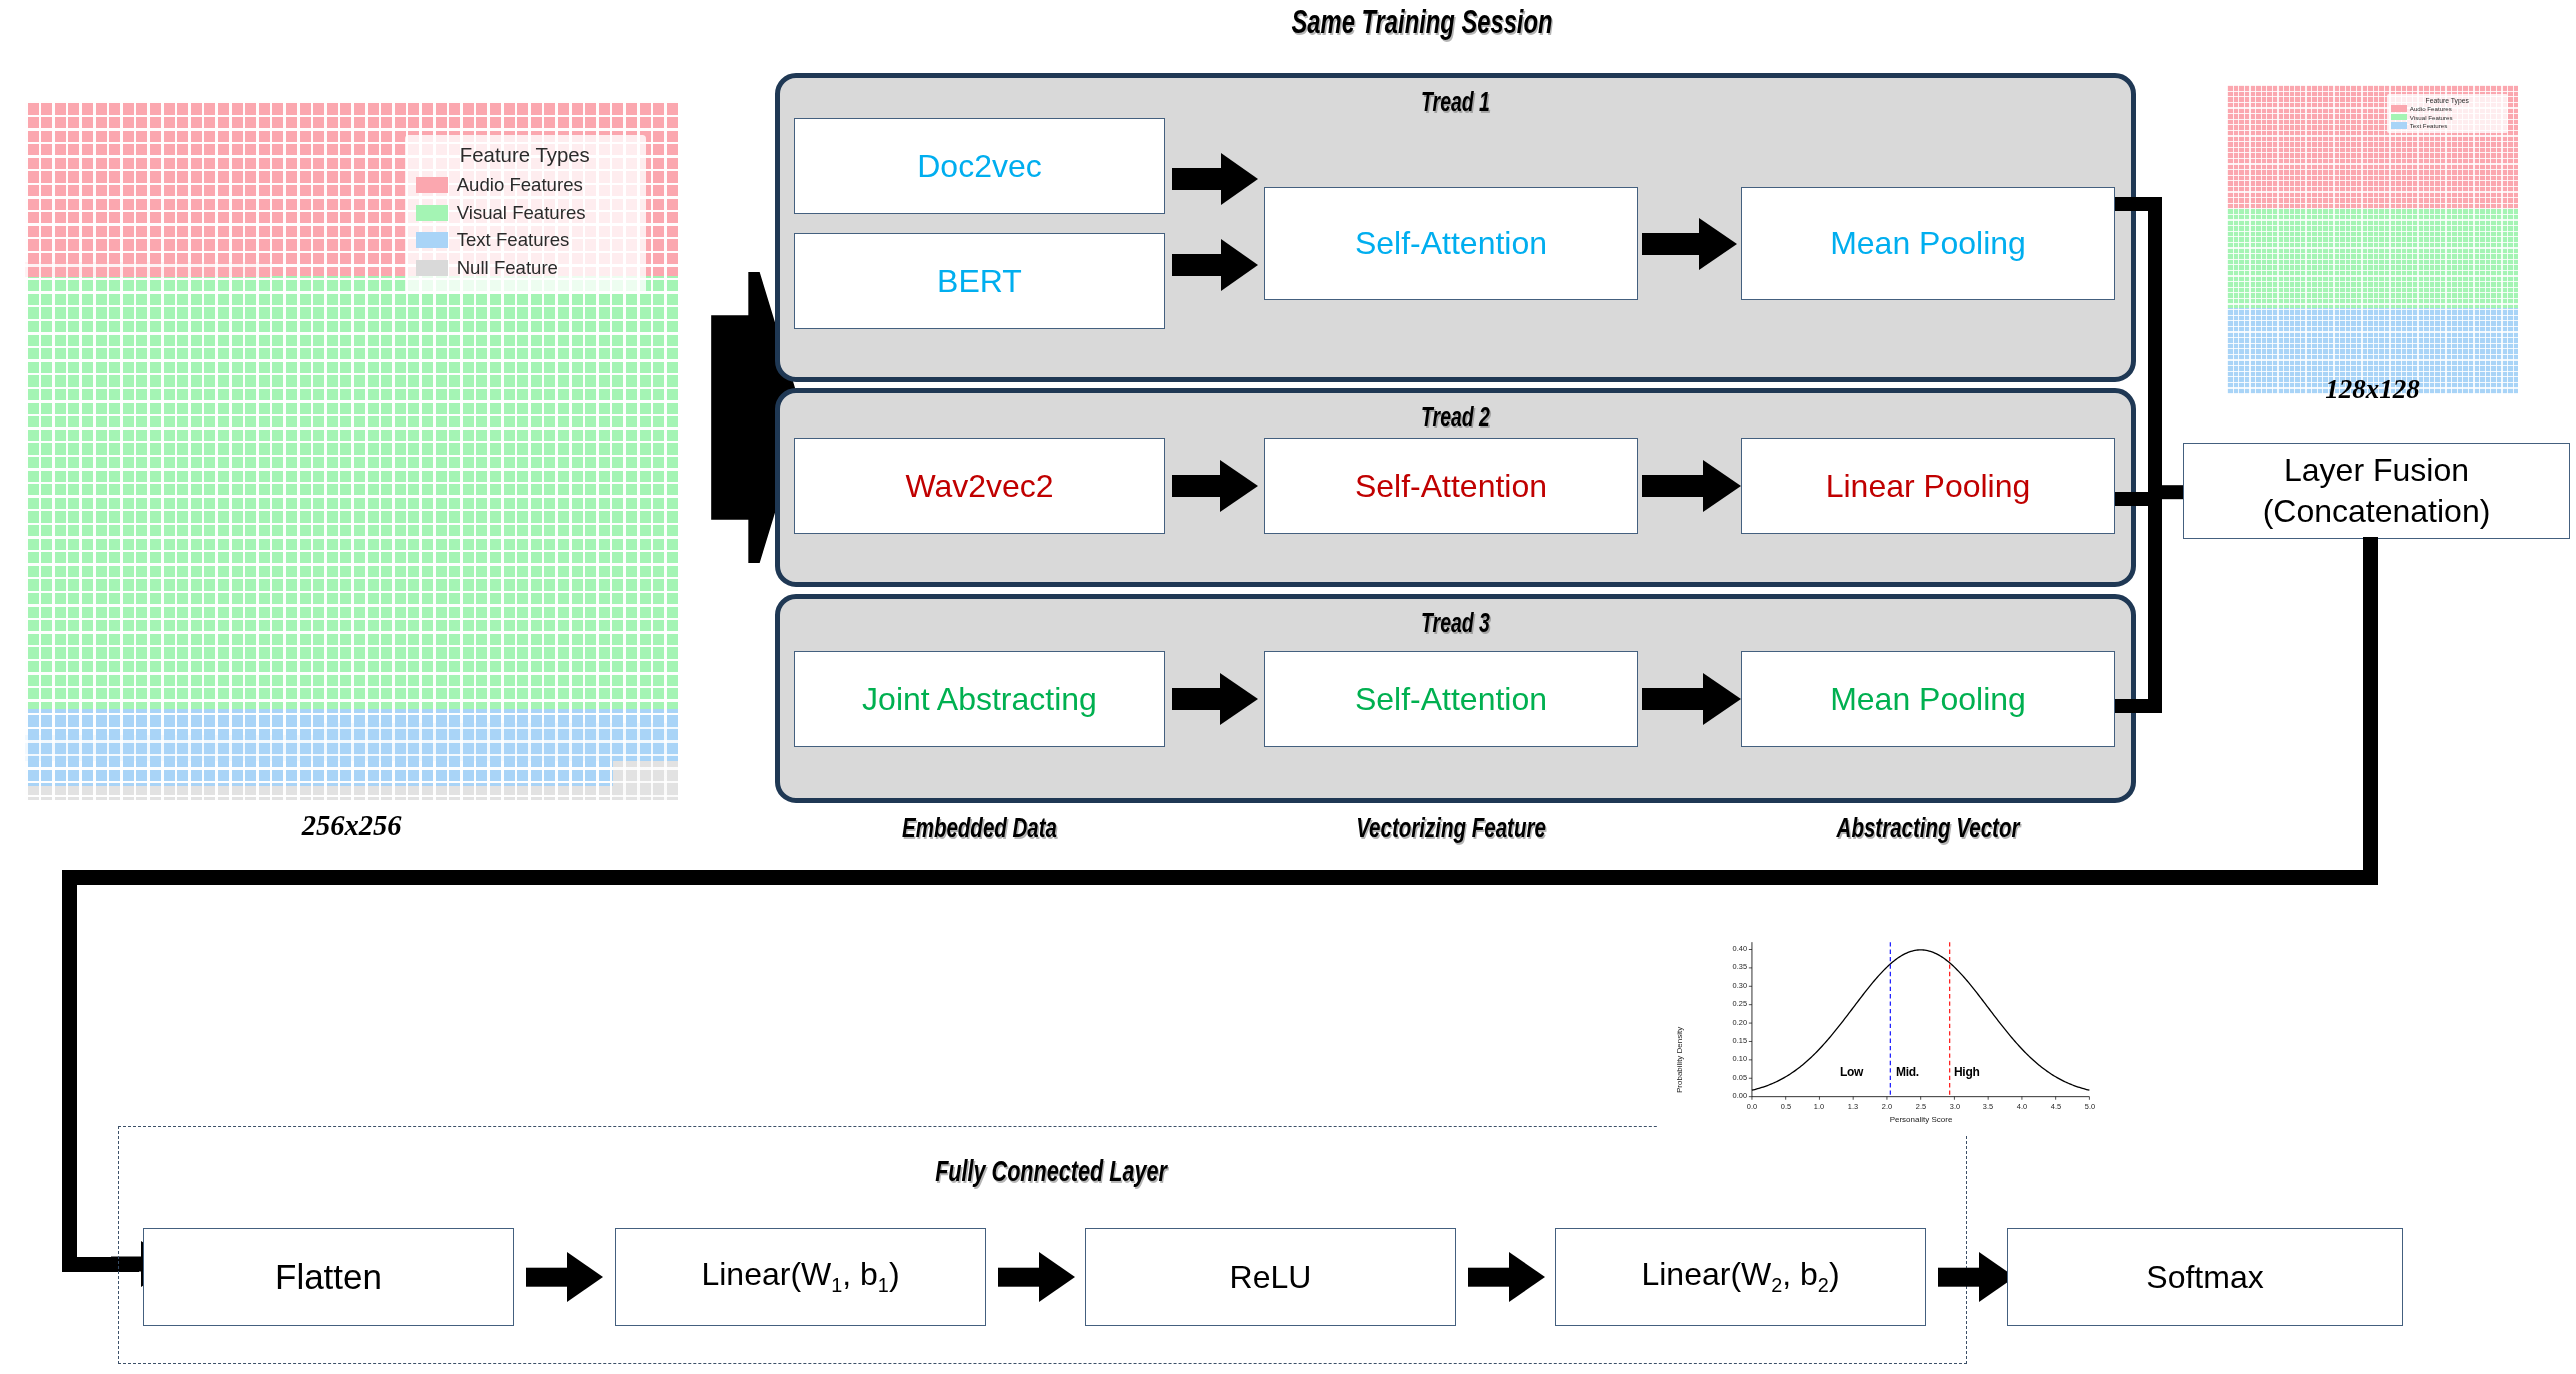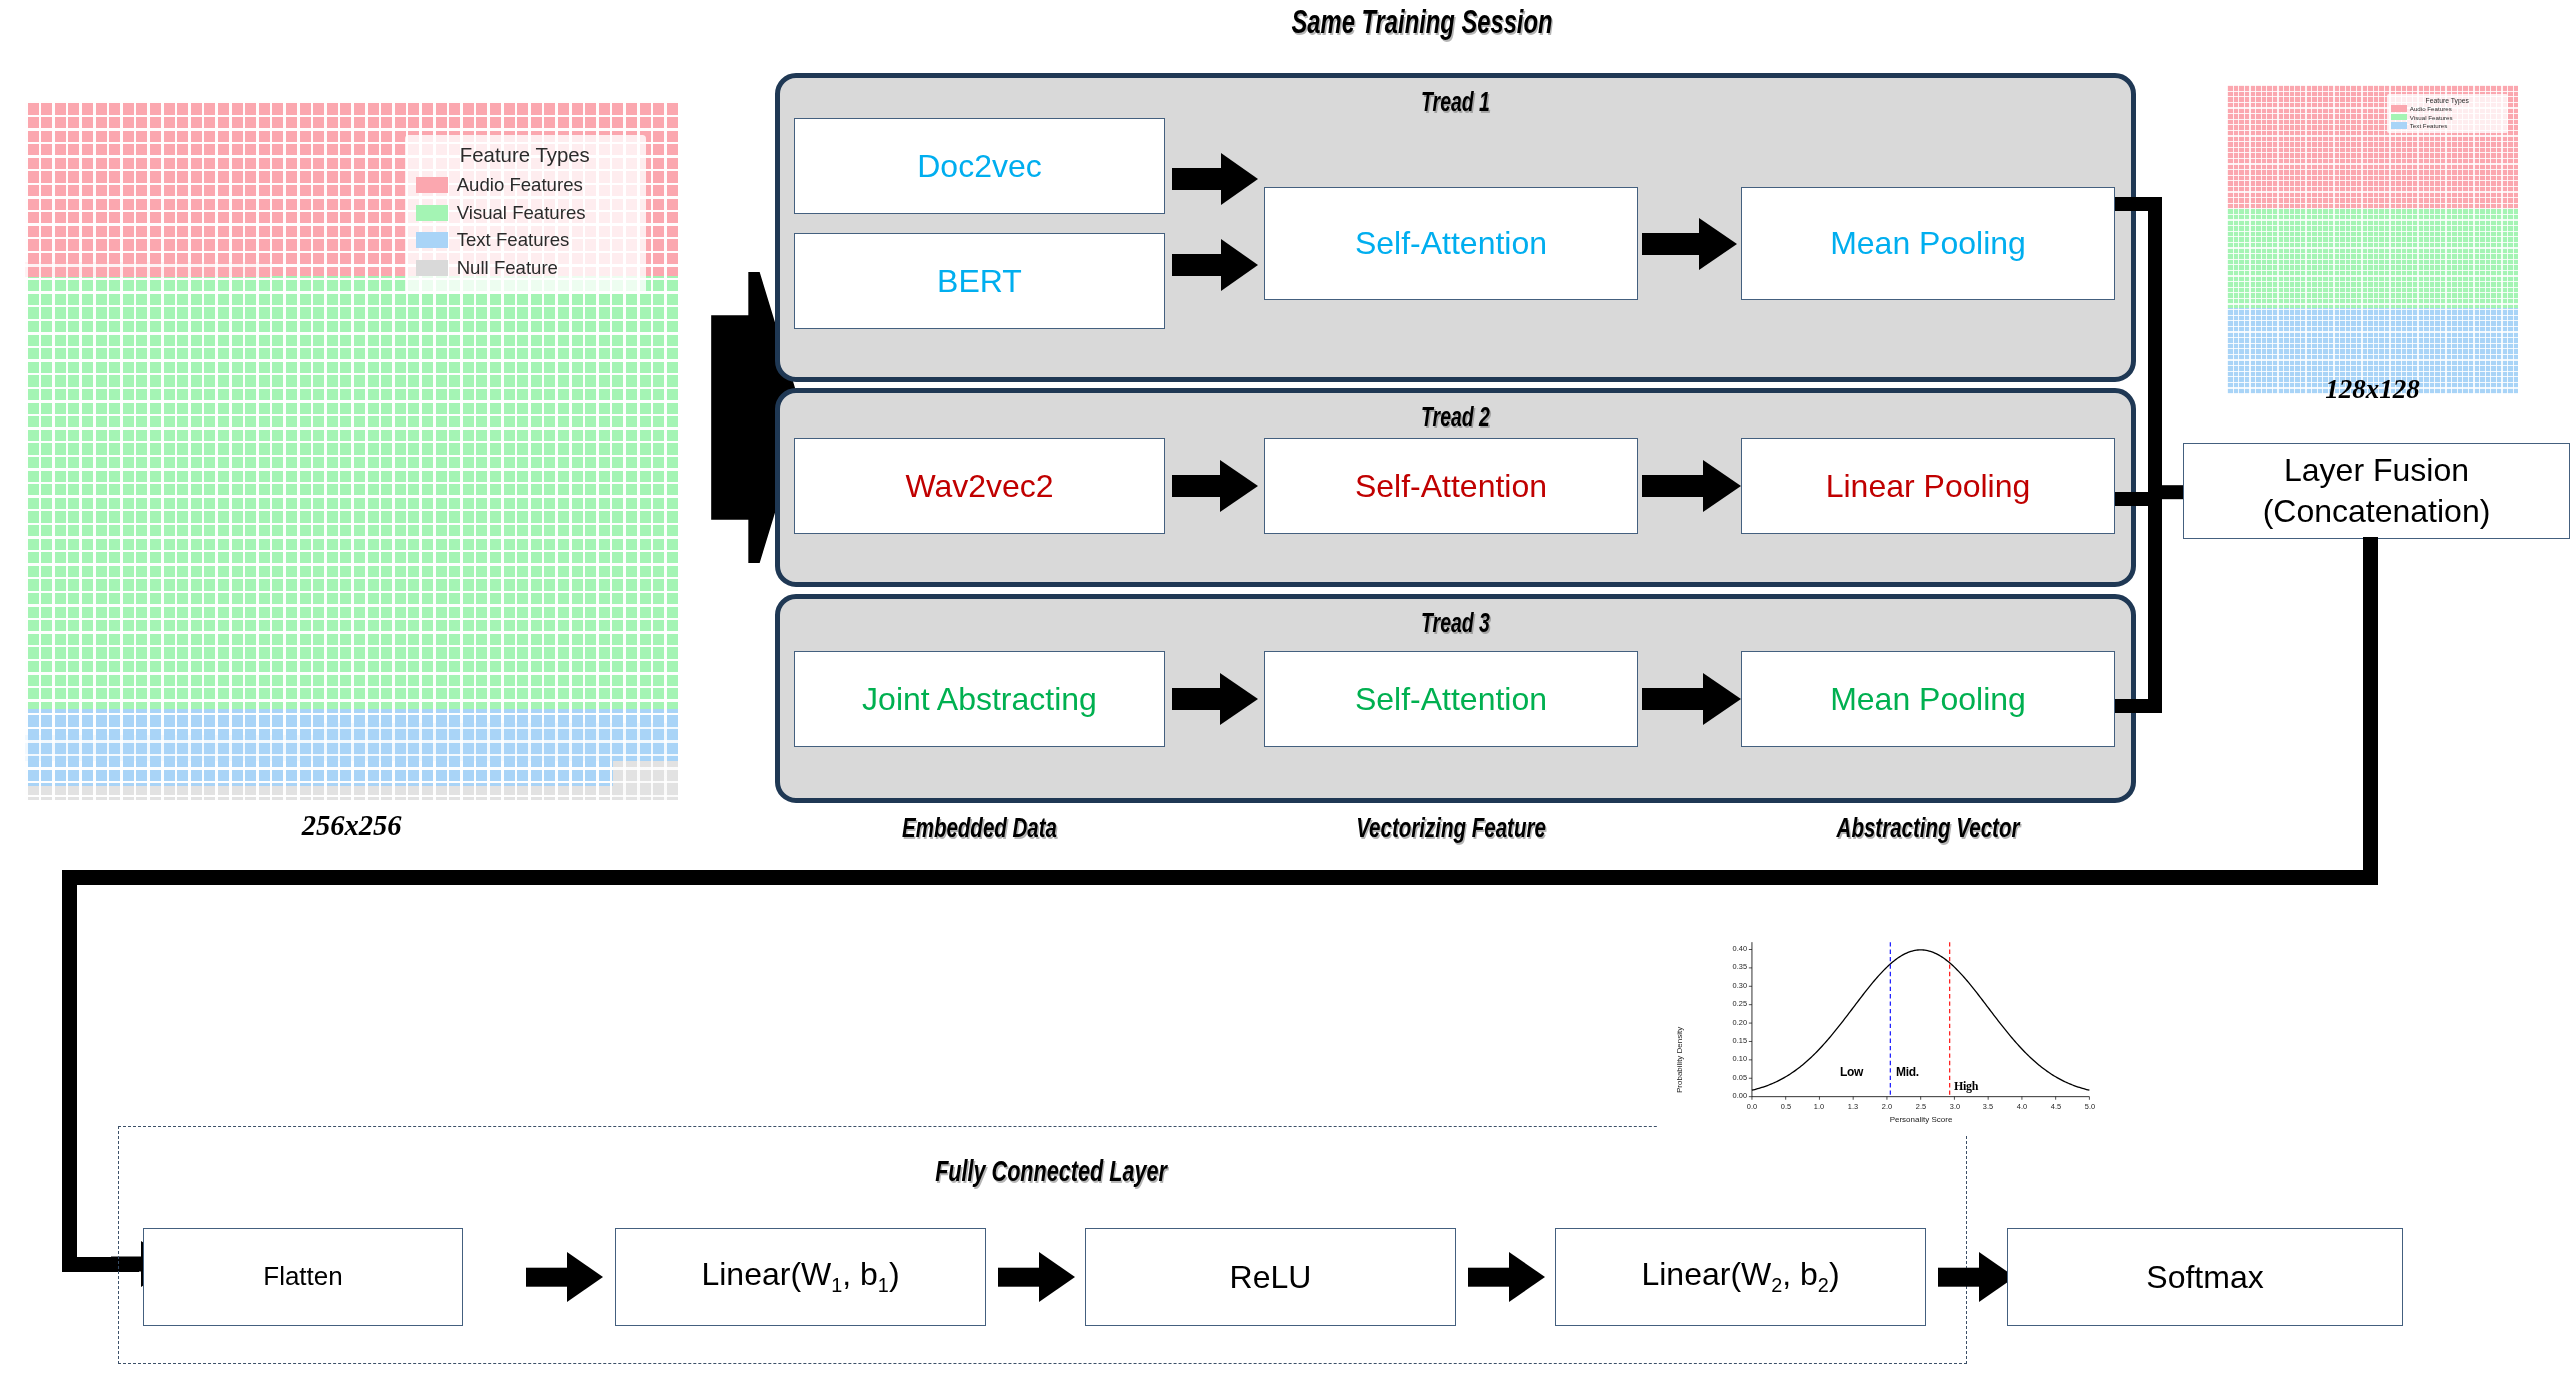--- a/index.html
+++ b/index.html
@@ -369,21 +369,21 @@
     <div class="seg" style="left:2363px; top:537px; width:15px; height:346px;"></div>
     <div class="seg" style="left:62px;  top:870px; width:2316px; height:15px;"></div>
     <div class="seg" style="left:62px;  top:870px; width:15px; height:402px;"></div>
     <div class="seg" style="left:62px;  top:1257px; width:77px; height:15px;"></div>
     <div class="arrow-r" style="left:111px; top:1264px; width:71px;">
       <div class="arrow-shaft" style="left:0; width:34px; height:15px;"></div>
       <div class="arrow-head" style="left:30px; border-width:23.5px 0 23.5px 36px;"></div>
     </div>
     <div class="fc-box" style="left:118px; top:1126px; width:1849px; height:238px;"></div>
     <div class="cond-italic abs" style="left:618px; top:1154px; width:866px; font-size:30px;">Fully Connected Layer</div>
-    <div class="pbox" style="left:143px; top:1228px; width:320px; height:98px; font-size:26px;">
+    <div class="pbox" style="left:143px; top:1228px; width:371px; height:98px; font-size:35px;">
       <span class="txt-black">Flatten</span>
     </div>
     <div class="arrow-r" style="left:526px; top:1277px; width:80px;">
       <div class="arrow-shaft" style="left:0; width:45px; height:18.6px;"></div>
       <div class="arrow-head" style="left:41px; border-width:25px 0 25px 36px;"></div>
     </div>
     <div class="pbox" style="left:615px; top:1228px; width:371px; height:98px; font-size:32px;">
       <span class="txt-black">Linear(W<sub style="font-size:0.62em">1</sub>, b<sub style="font-size:0.62em">1</sub>)</span>
     </div>
     <div class="arrow-r" style="left:998px; top:1277px; width:80px;">
@@ -452,16 +452,16 @@
       <div class="tick-label-x" style="left:247px; top:171px; width:32px;">2.5</div>
       <div class="tick-label-x" style="left:281px; top:171px; width:32px;">3.0</div>
       <div class="tick-label-x" style="left:314px; top:171px; width:32px;">3.5</div>
       <div class="tick-label-x" style="left:348px; top:171px; width:32px;">4.0</div>
       <div class="tick-label-x" style="left:382px; top:171px; width:32px;">4.5</div>
       <div class="tick-label-x" style="left:416px; top:171px; width:32px;">5.0</div>
       <div class="chart-ylabel" style="left:17.3px; top:162px;">Probability Density</div>
       <div class="chart-xlabel" style="left:94px; top:184px; width:338px;">Personality Score</div>
       <div class="chart-band-label" style="left:182px; top:134px;">Low</div>
       <div class="chart-band-label" style="left:238px; top:134px;">Mid.</div>
-      <div class="chart-band-label" style="left:296px; top:148px;font-family:Liberation Serif, serif;">High</div>
+      <div class="chart-band-label" style="left:296px; top:134px;">High</div>
     </div>
   </div>
 
 
 </body></html>

